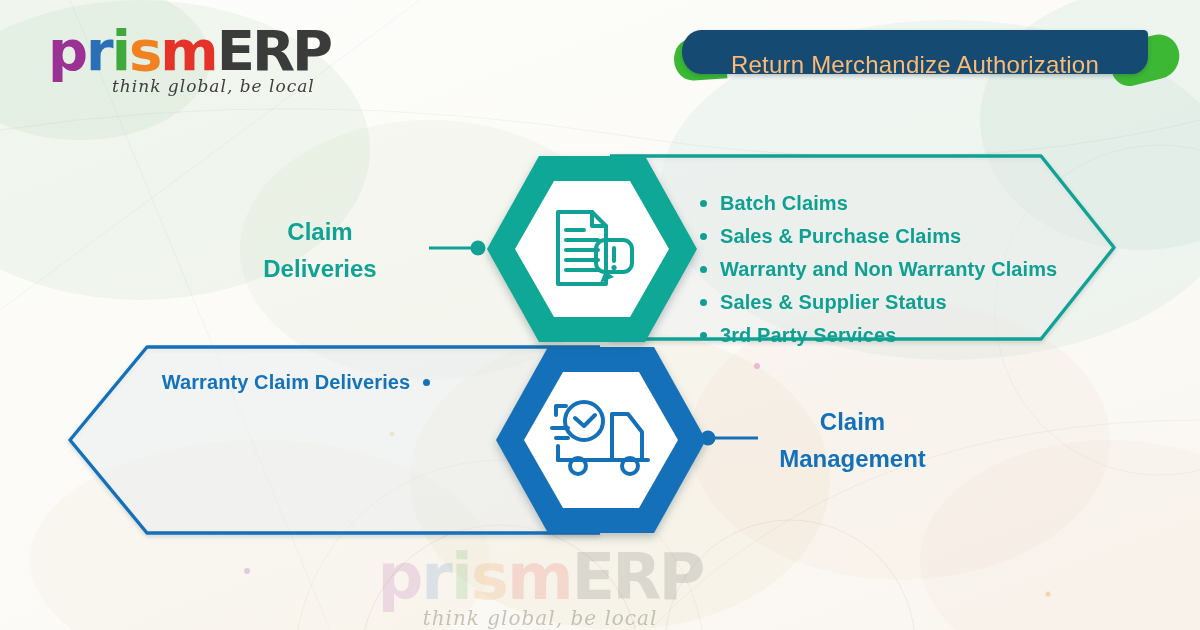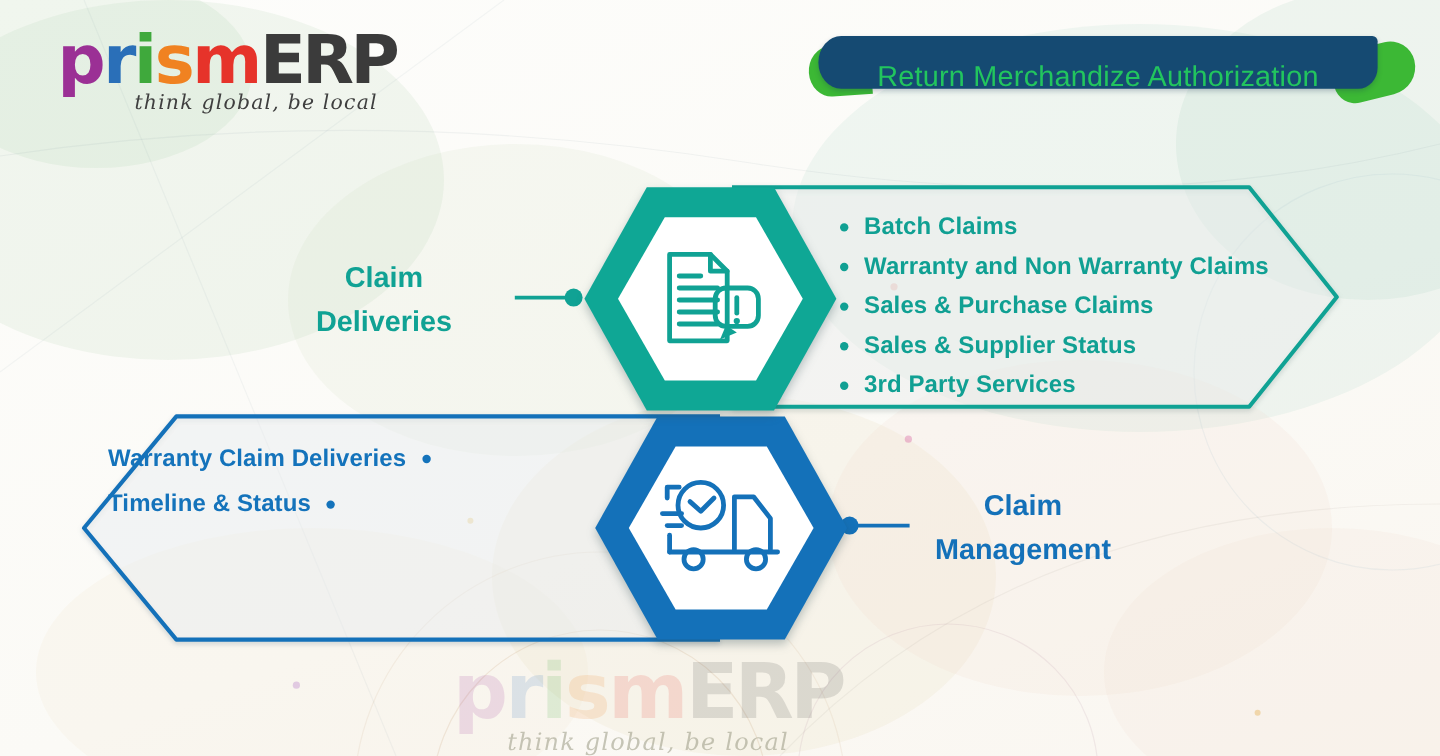--- a/index.html
+++ b/index.html
@@ -24,32 +24,32 @@
   
   .banner{position:absolute;left:674px;top:28px;width:492px;height:50px;z-index:5;}
   .banner .green-left{position:absolute;left:0;top:10px;width:52px;height:42px;background:#3CB835;
     border-radius:30px 0 0 30px / 34px 0 0 34px;transform:rotate(-4deg);}
   .banner .green-right{position:absolute;right:-14px;top:10px;width:70px;height:44px;background:#3CB835;
     border-radius:6px 30px 34px 26px;transform:rotate(-14deg);}
   .banner .navy{position:absolute;left:8px;top:2px;right:18px;height:44px;background:#154A72;
     border-radius:26px 6px 22px 26px / 30px 6px 24px 30px;
     display:flex;align-items:center;justify-content:center;
     box-shadow:0 2px 4px rgba(20,50,80,.25);}
-  .banner .navy span{color:#22c55e;font-size:24px;letter-spacing:.2px;margin-top:26px;}
+  .banner .navy span{color:#fdba74;font-size:24px;letter-spacing:.2px;margin-top:26px;}
 
   
   .section-title{position:absolute;z-index:4;text-align:center;font-weight:700;
     font-size:24px;line-height:37px;}
   .title-cm{left:200px;top:213px;width:240px;color:#10A294;}
   .title-cd{left:765px;top:403px;width:175px;color:#1471B9;}
 
   
   .feature-list{position:absolute;z-index:4;display:flex;flex-direction:column;}
-  .list-teal{left:700px;top:178px;width:420px;}
-  .list-blue{left:90px;top:371px;width:390px;align-items:flex-start;}
+  .list-teal{left:700px;top:192px;width:420px;}
+  .list-blue{left:101px;top:371px;width:390px;align-items:center;}
   .li{display:flex;align-items:center;}
   .list-teal .li{margin-bottom:10px;}
   .list-blue .li{margin-bottom:15px;}
   .li-text{font-size:20px;font-weight:700;letter-spacing:.1px;}
   .list-teal .li-text{color:#10A093;}
   .list-blue .li-text{color:#1473BB;text-align:right;}
   .bullet{width:7px;height:7px;border-radius:50%;flex:0 0 7px;}
   .list-teal .bullet{background:#10A093;margin-right:13px;}
   .list-blue .bullet{background:#1473BB;margin-left:13px;order:2;}
 
@@ -173,43 +173,39 @@
     <div>Deliveries</div>
   </div>
 
   <div class="feature-list list-teal">
     <div class="li">
         <span class="bullet"></span>
         <span class="li-text">Batch Claims</span>
       </div>
     <div class="li">
         <span class="bullet"></span>
+        <span class="li-text">Sales &amp; Purchase Claims</span>
+      </div>
+    <div class="li">
+        <span class="bullet"></span>
         <span class="li-text">Warranty and Non Warranty Claims</span>
       </div>
     <div class="li">
         <span class="bullet"></span>
-        <span class="li-text">Sales &amp; Purchase Claims</span>
-      </div>
-    <div class="li">
-        <span class="bullet"></span>
         <span class="li-text">Sales &amp; Supplier Status</span>
       </div>
     <div class="li">
         <span class="bullet"></span>
         <span class="li-text">3rd Party Services</span>
       </div>
   </div>
 
   <div class="feature-list list-blue">
     <div class="li">
         <span class="li-text">Warranty Claim Deliveries</span>
-        <span class="bullet"></span>
-      </div>
-    <div class="li">
-        <span class="li-text">Timeline &amp; Status</span>
         <span class="bullet"></span>
       </div>
   </div>
 
   <div class="section-title title-cd">
     <div>Claim</div>
     <div>Management</div>
   </div>
 
   <div class="watermark">

